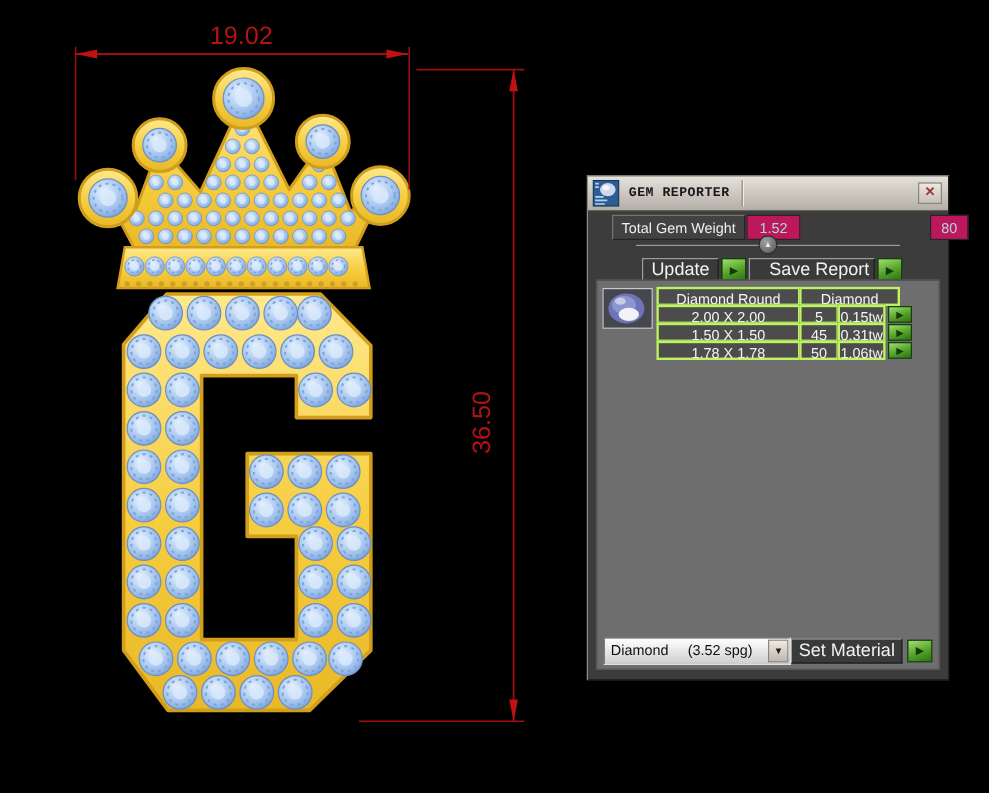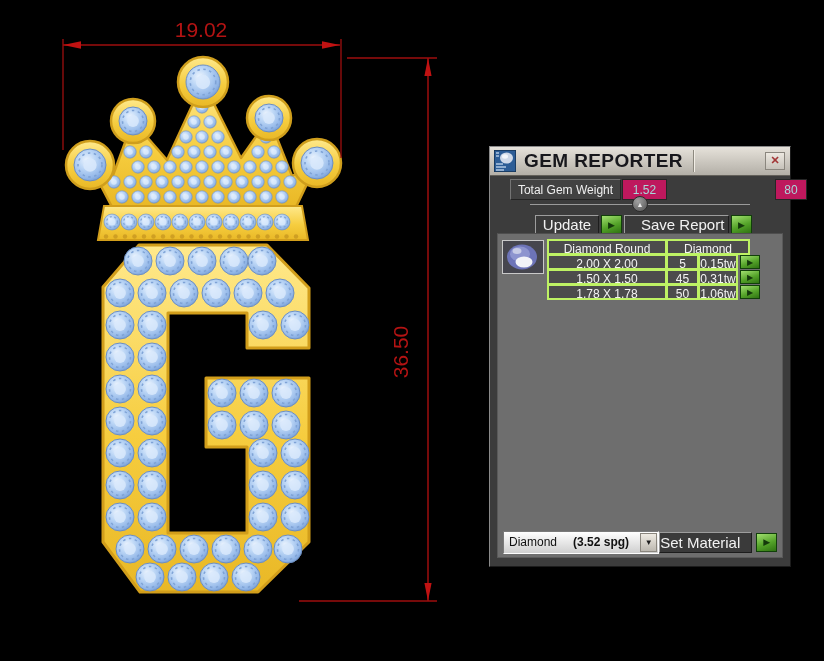--- a/index.html
+++ b/index.html
@@ -6,21 +6,21 @@
     font-family:"Liberation Sans",sans-serif;}
   #stage{position:relative;width:824px;height:661px;background:#000;}
   #viewport{position:absolute;left:0;top:0;width:824px;height:661px;}
 
   
   #panel{position:absolute;left:489px;top:146px;width:302px;height:421px;background:#3c3c3c;
     border:1px solid #8a8a8a;border-right-color:#1c1c1c;border-bottom-color:#1c1c1c;
     box-sizing:border-box;font-size:12px;color:#ececec;}
   .titlebar{height:28px;background:linear-gradient(#e6e2da,#b3afa7);display:flex;align-items:center;
     border-bottom:1px solid #63605a;}
-  .title{font-weight:bold;font-size:19px;color:#17171c;letter-spacing:.4px;padding:0 10px 0 2px;}
+  .title{font-weight:bold;font-size:11px;color:#17171c;letter-spacing:.4px;padding:0 10px 0 2px;font-family:Liberation Mono, monospace;}
   .tgroove{width:1px;height:22px;background:#8d897f;box-shadow:1px 0 0 #f2eee6;}
   .tspacer{flex:1;}
   .closebtn{width:18px;height:16px;margin-right:5px;background:linear-gradient(#ece8e0,#c6c2ba);
     border:1px solid #8a867e;color:#a23737;font-size:11px;font-weight:bold;line-height:14px;
     text-align:center;cursor:default;}
   .appicon{width:22px;height:22px;margin:0 6px 0 4px;}
 
   .totalsrow{position:absolute;left:17px;top:32px;height:24px;width:100%;}
   .lbl,.val{position:absolute;top:0;height:21px;display:flex;align-items:center;justify-content:center;box-sizing:border-box;}
   .lbl{background:#424242;border:1px solid;border-color:#747474 #242424 #242424 #747474;color:#efefef;}
@@ -51,25 +51,25 @@
     text-align:center;box-sizing:border-box;margin-left:-1px;}
   .c-size{width:120px;}.c-count{width:33px;}.c-wt{width:40px;}
   .c-head2{width:84px;}
   .rowgo{width:20px;height:14px;margin-left:2px;font-size:8px;}
 
   .matrow{position:absolute;left:5px;bottom:3px;right:5px;height:24px;display:flex;align-items:center;}
   .dropdown{width:158px;height:23px;background:linear-gradient(#ffffff,#cfcfcf);
     border:1px solid;border-color:#7a7a7a #fdfdfd #fdfdfd #7a7a7a;position:relative;
     display:flex;align-items:center;color:#101010;box-sizing:border-box;cursor:default;}
   .dd-name{padding-left:5px;}
-  .dd-detail{margin-left:16px;font-weight:bold;}
+  .dd-detail{margin-left:16px;}
   .dd-arrow{position:absolute;right:1px;top:1px;bottom:1px;width:17px;
     background:linear-gradient(#efebe3,#bcb8b0);border:1px solid #8a867e;display:flex;
     align-items:center;justify-content:center;font-size:8px;color:#1d1d1d;box-sizing:border-box;}
-  #btn-setmat{width:94px;height:21px;}
+  #btn-setmat{width:94px;height:21px;justify-content:center;}
   #btn-setmat-go{margin-left:4px;width:21px;height:19px;}
 </style>
 </head>
 <body>
 
 <div id="stage">
 
   <svg id="viewport" viewBox="0 0 824 661">
       <defs>
         <radialGradient id="gbig" cx="40%" cy="35%" r="75%">

